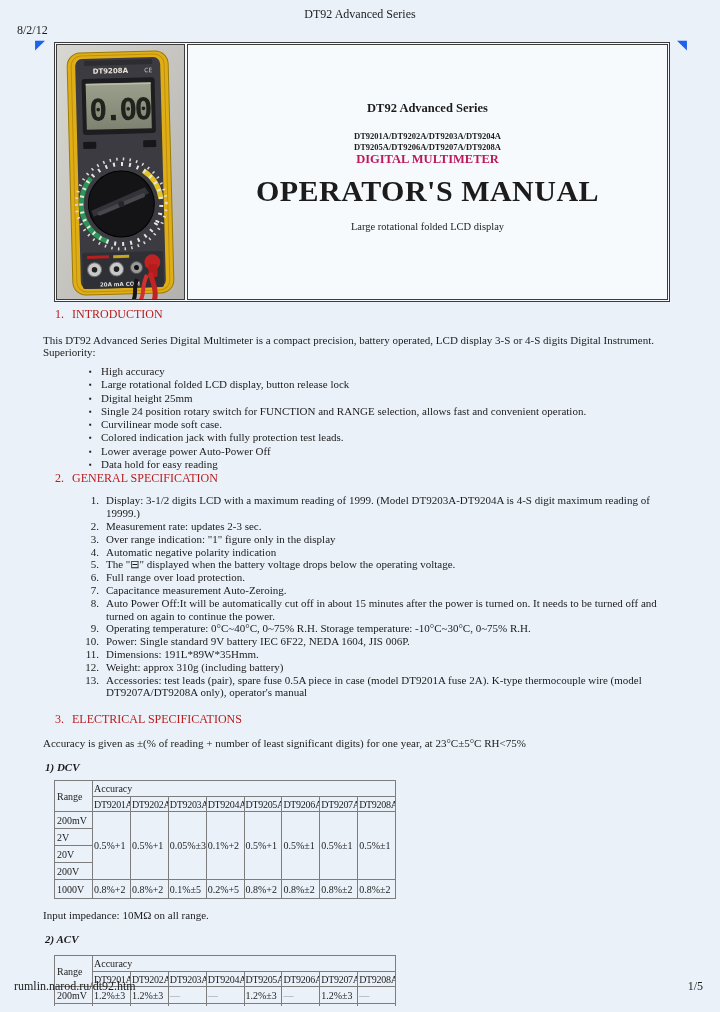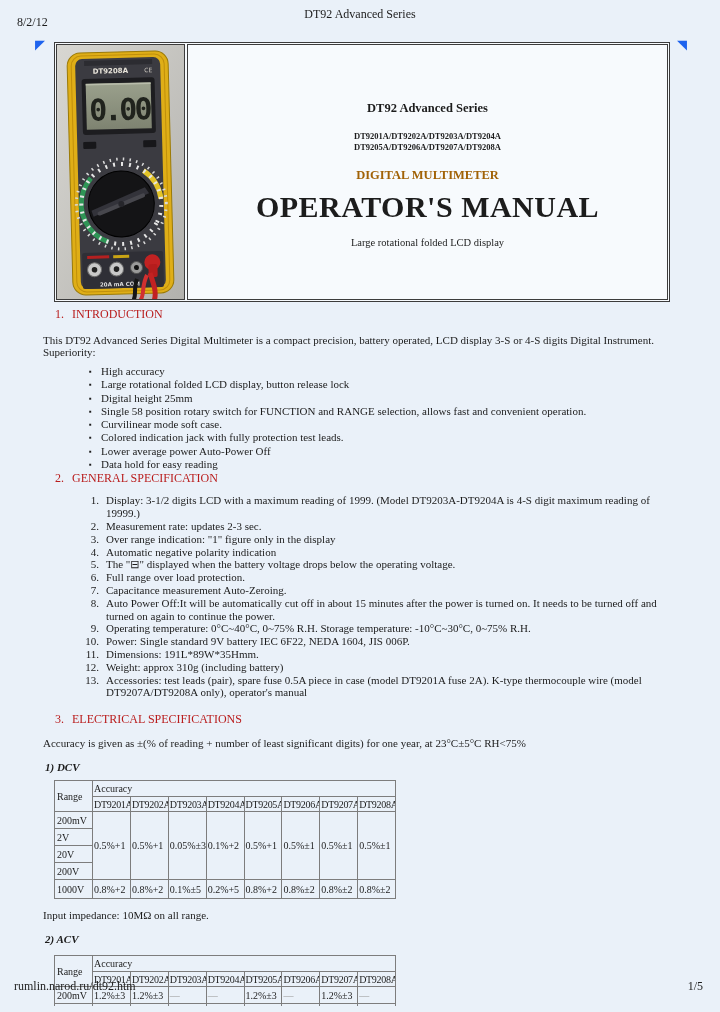--- a/index.html
+++ b/index.html
@@ -7,40 +7,40 @@
     width:720px;height:1012px;
     background:#eaf1f9;
     font-family:"Liberation Serif", serif;
     color:#1c1c1c;
   }
   .sheet{position:relative;width:720px;height:1012px;overflow:hidden;}
 
   
   .hdr{position:absolute;top:7px;left:0;width:720px;font-size:12px;}
   .hdr-center{width:100%;text-align:center;}
-  .hdr-left{position:absolute;left:17px;top:8px;}
+  .hdr-left{position:absolute;left:17px;top:16px;}
   .ftr-left{position:absolute;left:14px;top:979px;font-size:12px;}
   .ftr-right{position:absolute;right:17px;top:979px;font-size:12px;}
 
   
   .curl{position:absolute;top:38px;font-size:13px;line-height:1;color:#1e63ee;font-family:"DejaVu Sans",sans-serif;}
   .curl-left{left:35px;}
   .curl-right{left:677px;}
 
   
   .cover{
     position:absolute;left:54px;top:42px;width:612px;height:256px;
     border:1px solid #3c3c3c;background:#f7fafd;
     display:flex;padding:1px;gap:2px;box-sizing:content-box;
   }
   .photo-cell{border:1px solid #3c3c3c;width:127px;flex:none;overflow:hidden;}
   .title-cell{border:1px solid #3c3c3c;flex:1;text-align:center;overflow:hidden;}
   .series{margin-top:56px;font-weight:bold;font-size:12.5px;}
   .models{margin-top:15px;font-weight:bold;font-size:8.5px;line-height:10.5px;}
-  .dm{margin-top:16px;font-weight:bold;font-size:12.5px;color:#a16207;}
+  .dm{font-weight:bold;font-size:12.5px;color:#be185d;}
   .opman{margin-top:7px;font-weight:bold;font-size:30px;letter-spacing:.5px;}
   .tagline{margin-top:13px;font-size:10.5px;}
 
   
   .content{position:absolute;left:43px;top:300px;width:630px;font-size:11px;}
   .sec{margin:0 0 0 12px;color:#b91c1c;font-size:12px;}
   .sec .sec-no{display:inline-block;width:17px;}
   .sec1{margin-top:7px;}
   .lead{margin-top:12px;}
   ul.blt{margin:7px 0 0 0;padding:0 0 0 58px;list-style:none;line-height:13.3px;}
@@ -168,21 +168,21 @@
   <div class="content">
 
     <div class="sec sec1">
       <span class="sec-no">1.</span><span>INTRODUCTION</span>
     </div>
     <div class="lead">This DT92 Advanced Series Digital Multimeter is a compact precision, battery operated, LCD display 3-S or 4-S digits Digital Instrument. Superiority:</div>
     <ul class="blt">
       <li>High accuracy</li>
       <li>Large rotational folded LCD display, button release lock</li>
       <li>Digital height 25mm</li>
-      <li>Single 58 position rotary switch for FUNCTION and RANGE selection, allows fast and convenient operation.</li>
+      <li>Single 24 position rotary switch for FUNCTION and RANGE selection, allows fast and convenient operation.</li>
       <li>Curvilinear mode soft case.</li>
       <li>Colored indication jack with fully protection test leads.</li>
       <li>Lower average power Auto-Power Off</li>
       <li>Data hold for easy reading</li>
     </ul>
 
     <div class="sec sec2">
       <span class="sec-no">2.</span><span>GENERAL SPECIFICATION</span>
     </div>
     <ol class="gen">

